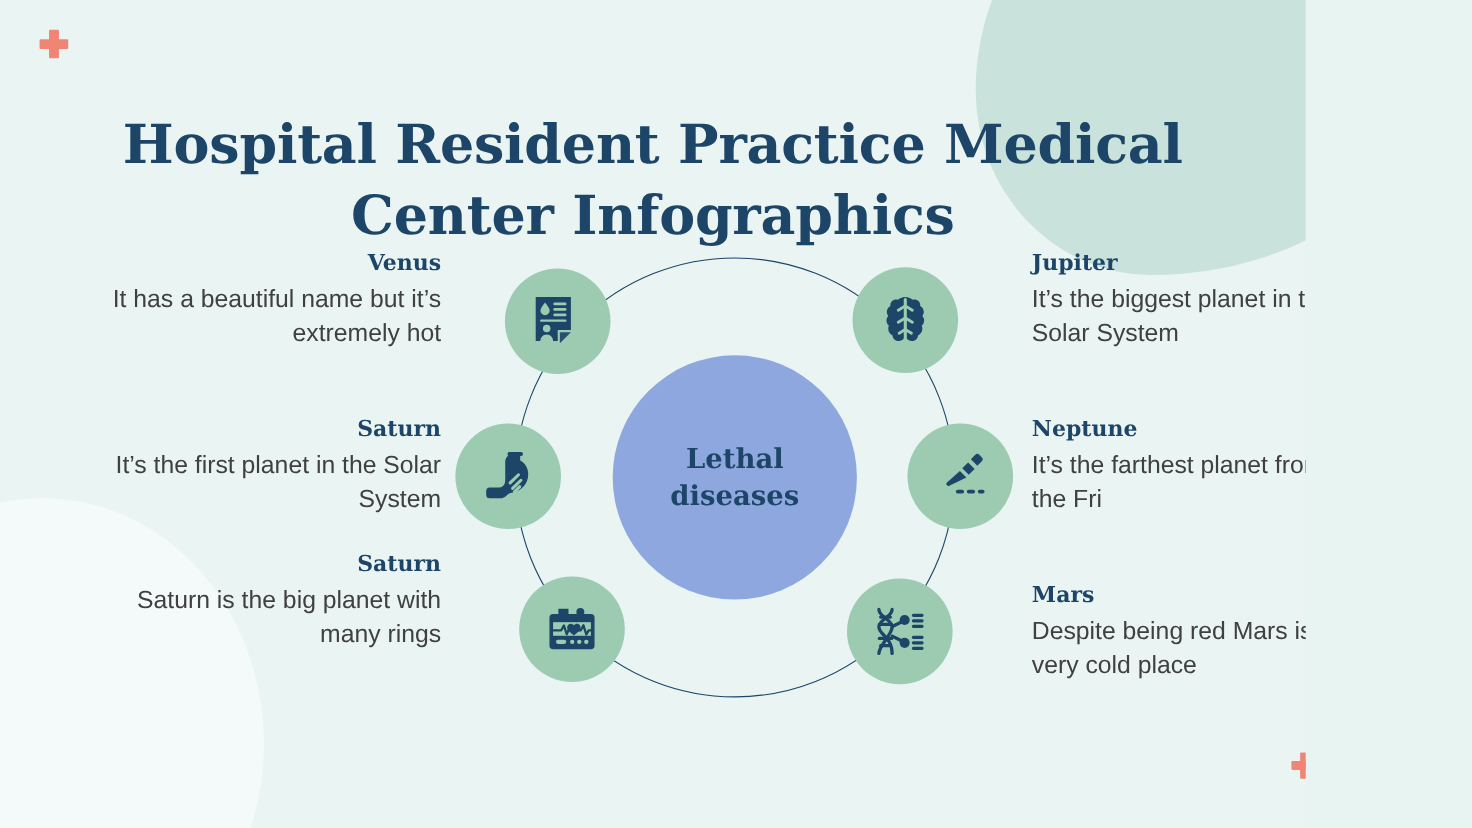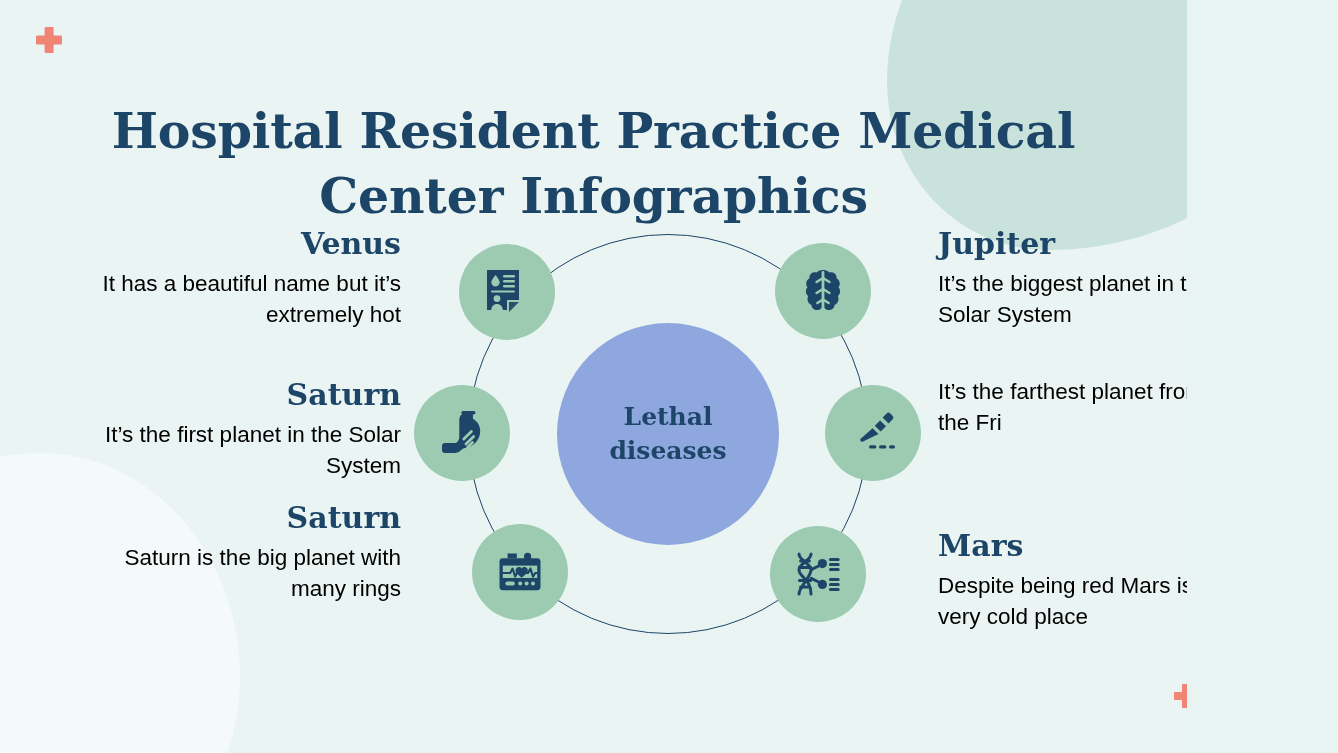--- a/index.html
+++ b/index.html
@@ -159,30 +159,30 @@
   .node-mars    { left: 350px; top: 340px; }
 
   
   .item {
     position: absolute;
     width: 300px;
   }
   .item .item-title {
     font-family: "DejaVu Serif", serif;
     font-weight: bold;
-    font-size: 30px;
+    font-size: 20px;
     line-height: 1.2;
     color: #1d4568;
     margin-bottom: 7px;
   }
   .item .item-desc {
     font-family: "Liberation Sans", sans-serif;
     font-size: 22.5px;
     line-height: 1.36;
-    color: #000000;
+    color: #404040;
   }
   .col-left  { text-align: right; }
   .col-right { text-align: left; }
 
   .item-venus   { left: 101px; top: 226px; }
   .item-mercury { left: 101px; top: 377px; }
   .item-saturn  { left: 101px; top: 500px; }
   .item-jupiter { left: 938px; top: 226px; }
   .item-neptune { left: 938px; top: 377px; }
   .item-mars    { left: 938px; top: 528px; }
@@ -214,20 +214,21 @@
   <div class="item col-left item-saturn">
     <div class="item-title">Saturn</div>
     <div class="item-desc">Saturn is the big planet with many rings</div>
   </div>
 
   <div class="item col-right item-jupiter">
     <div class="item-title">Jupiter</div>
     <div class="item-desc">It’s the biggest planet in the Solar System</div>
   </div>
   <div class="item col-right item-neptune">
+    <div class="item-title">Neptune</div>
     <div class="item-desc">It’s the farthest planet from the Fri</div>
   </div>
   <div class="item col-right item-mars">
     <div class="item-title">Mars</div>
     <div class="item-desc">Despite being red Mars is a very cold place</div>
   </div>
 
   <div class="diagram">
     <div class="ring"></div>
 

